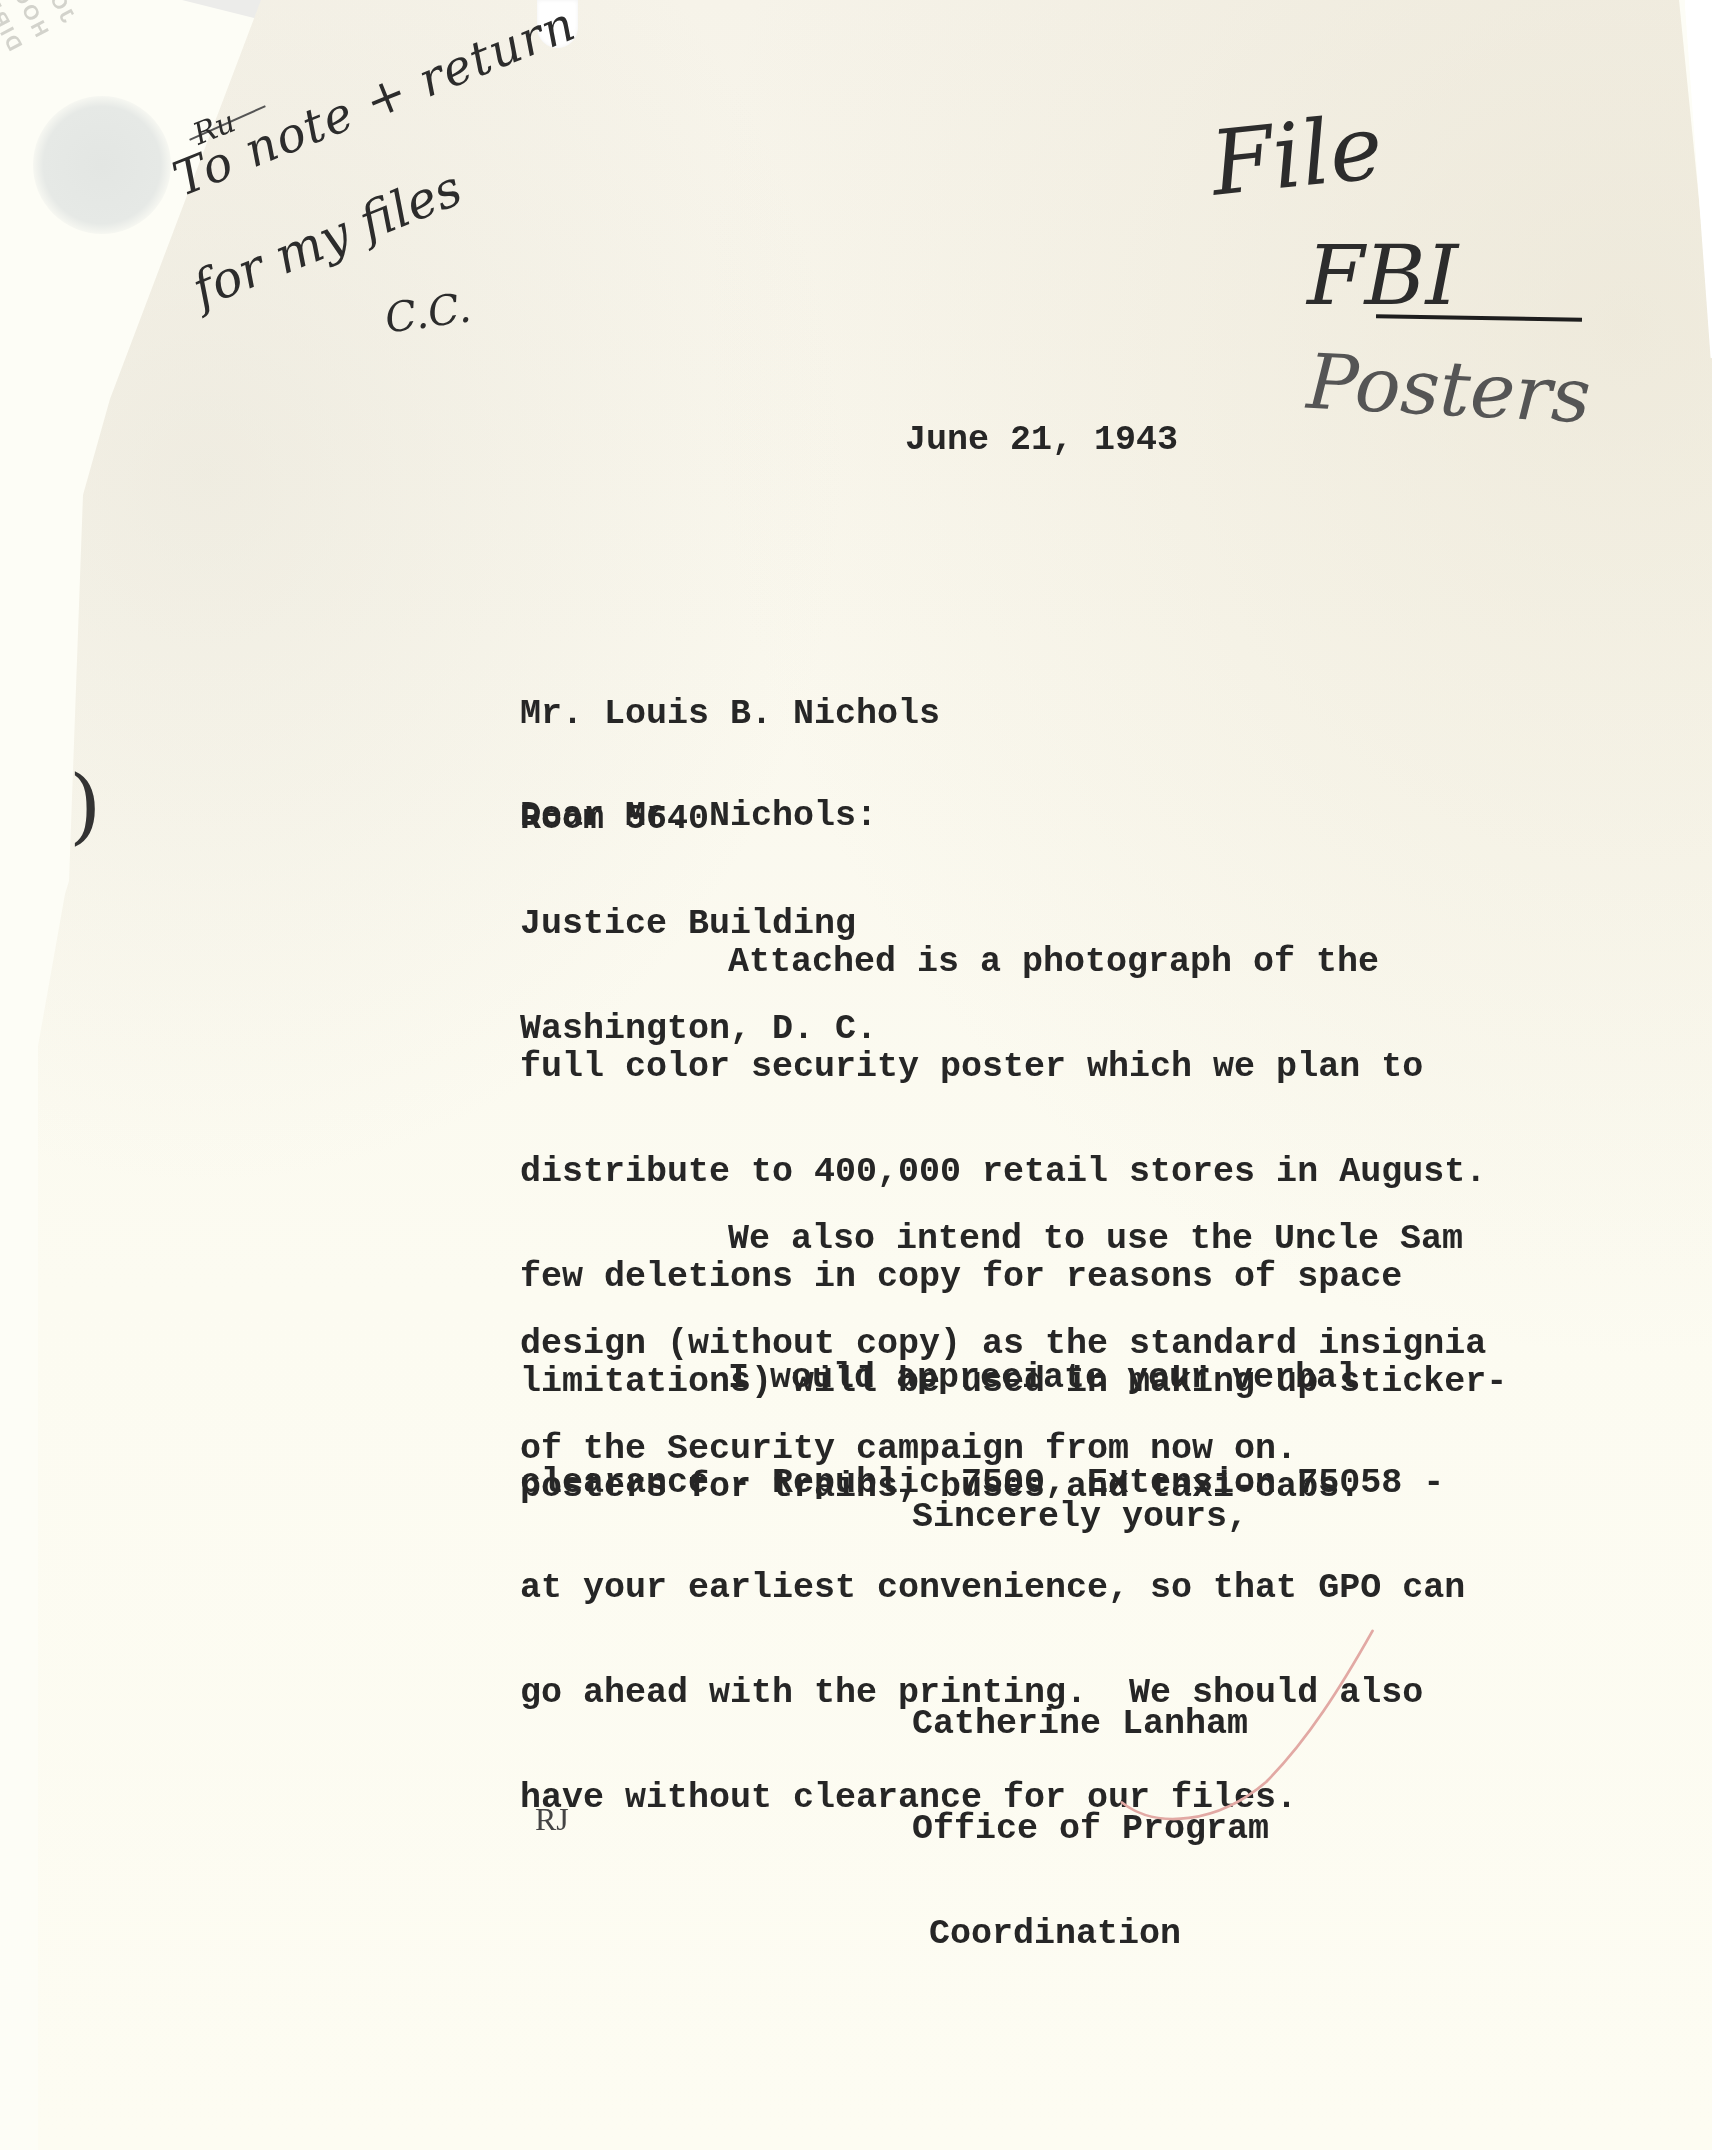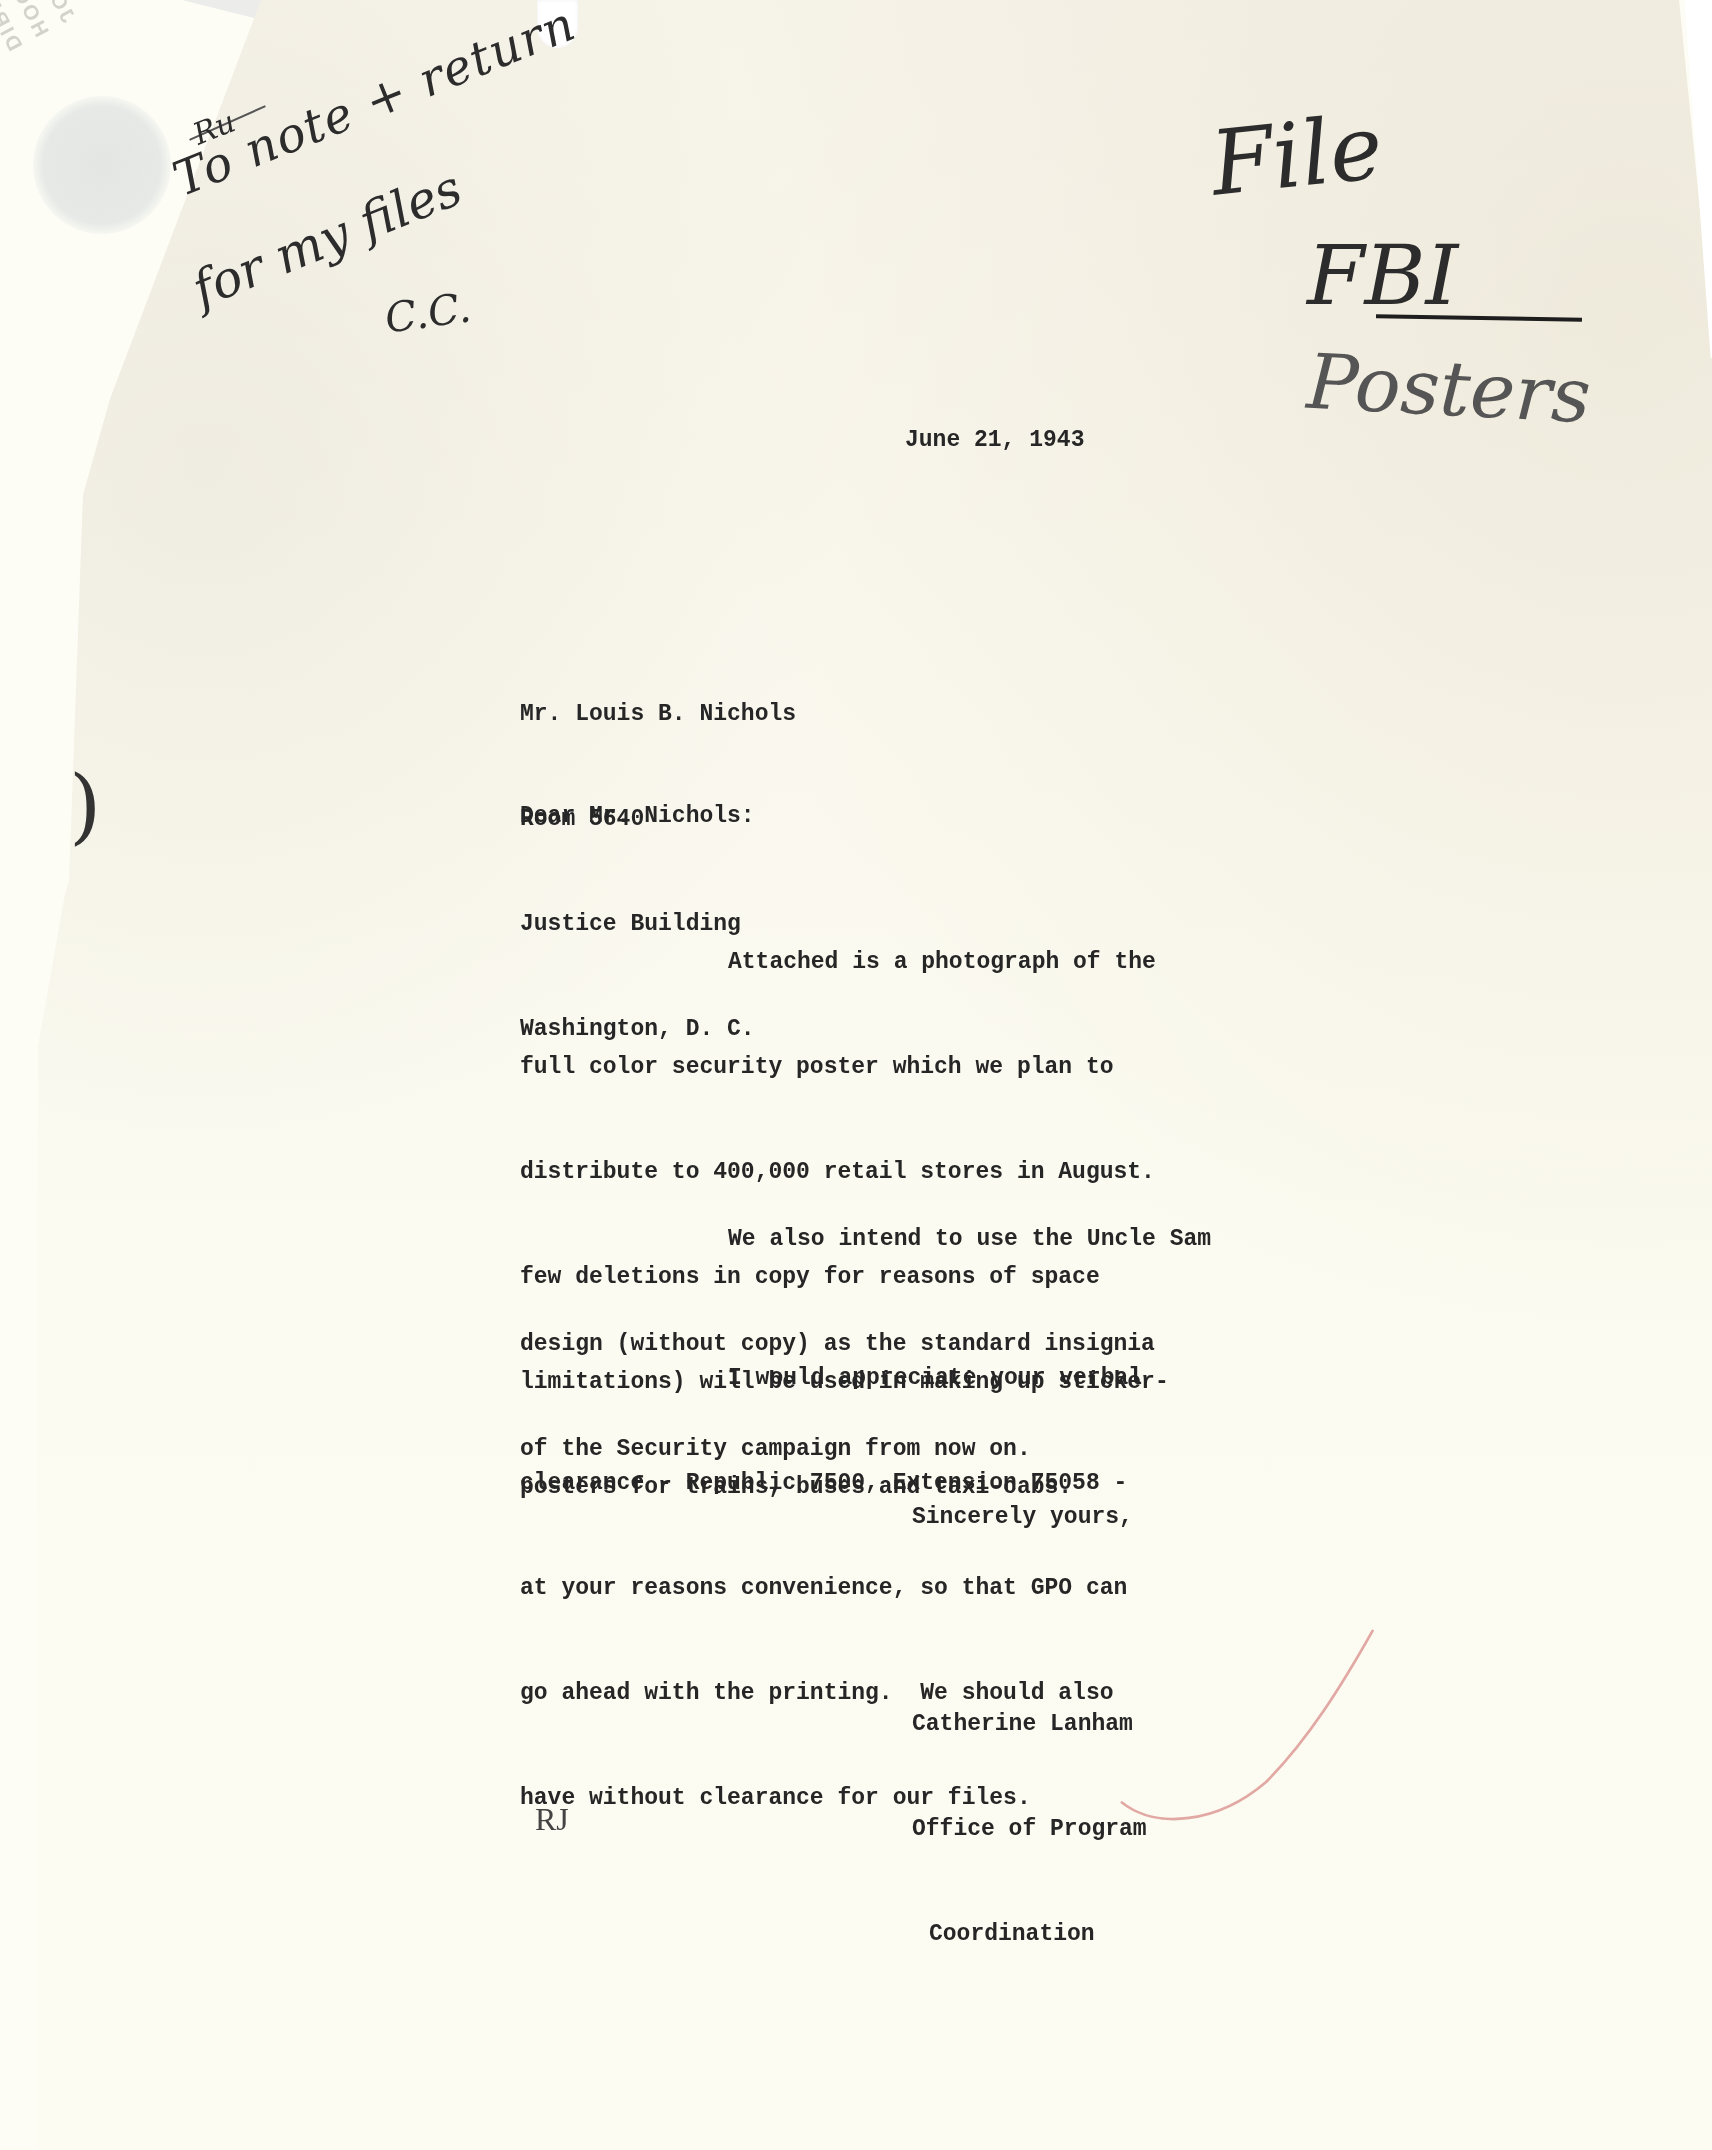--- a/index.html
+++ b/index.html
@@ -153,21 +153,21 @@
       position: absolute;
       left: 1115px; top: 1624px;
       width: 261px; height: 206px;
     }
 
     
     .typed {
       position: absolute;
       color: #262626;
       font-family: "Liberation Mono", "DejaVu Sans Mono", monospace;
-      font-size: 23px;
+      font-size: 35px;
       font-weight: bold;
       line-height: 35px;
       white-space: pre;
       letter-spacing: 0px;
     }
     .date { left: 905px; top: 423px; }
     .address { left: 520px; top: 627px; }
     .salutation { left: 520px; top: 799px; }
     .para { left: 520px; width: 860px; }
     .para-1 { top: 875px; }
@@ -238,21 +238,21 @@
 
 <div class="typed para para-2">
   <span class="line indent">We also intend to use the Uncle Sam</span>
   <span class="line">design (without copy) as the standard insignia</span>
   <span class="line">of the Security campaign from now on.</span>
 </div>
 
 <div class="typed para para-3">
   <span class="line indent">I would appreciate your verbal</span>
   <span class="line">clearance - Republic 7500, Extension 75058 -</span>
-  <span class="line">at your reasons convenience, so that GPO can</span>
+  <span class="line">at your earliest convenience, so that GPO can</span>
   <span class="line">go ahead with the printing.  We should also</span>
   <span class="line">have without clearance for our files.</span>
 </div>
 
 <div class="typed closing">Sincerely yours,</div>
 
 <div class="typed signature">
   <span class="line">Catherine Lanham</span>
   <span class="line">Office of Program</span>
   <span class="line" style="padding-left:17px;">Coordination</span>

